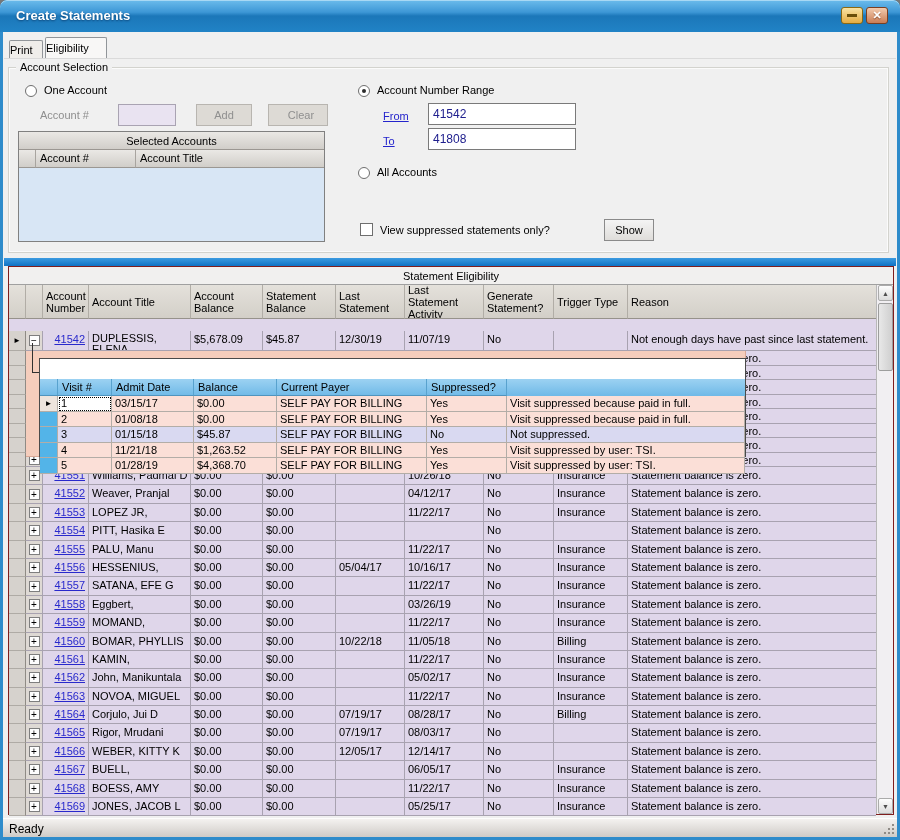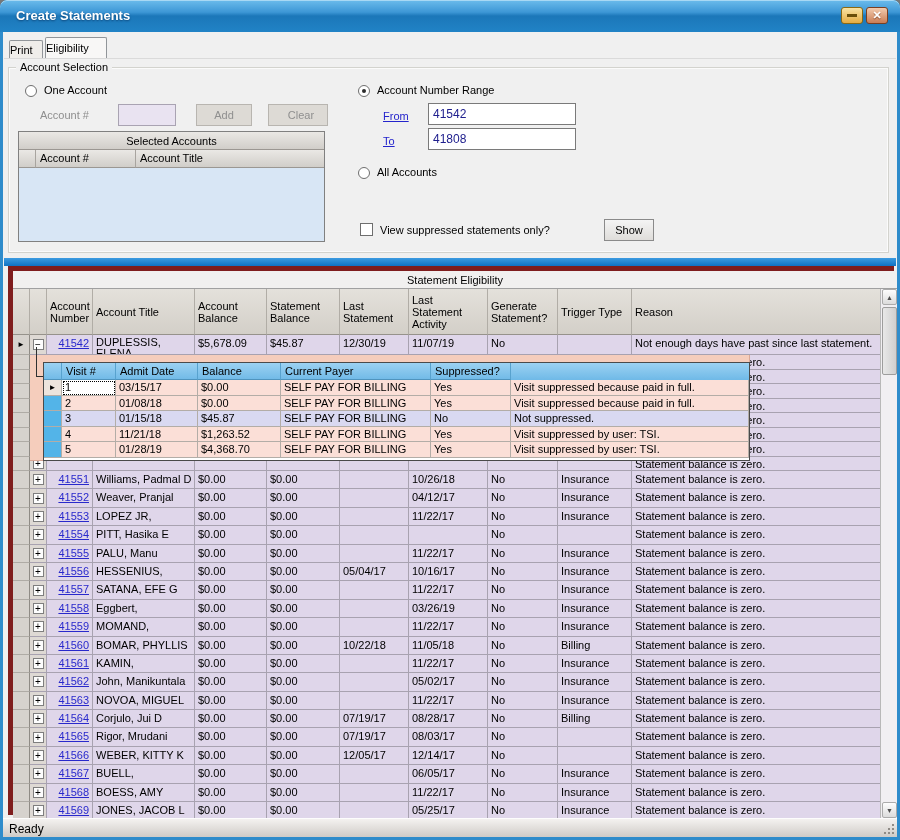--- a/index.html
+++ b/index.html
@@ -51,24 +51,24 @@
   .selhdr{height:18px;display:flex;}
   .selhdr div{background:linear-gradient(#EAE8E5,#D1CEC9);border-right:1px solid #A8A49F;
     border-bottom:1px solid #9B9792;padding:2px 4px;}
   .selhdr .shc0{width:17px;}
   .selhdr .shc1{width:100px;}
   .selhdr .shc2{flex:1;border-right:none;}
   .selbody{flex:1;background:#D8E6F5;}
   
   .bluebar{position:absolute;left:4px;top:258px;width:892px;height:8px;background:linear-gradient(#3D9BE0,#0F72C4);}
   
-  .gridwrap{position:absolute;left:8px;top:266px;width:886px;height:549px;border:5px solid #7f1d1d;background:#DFD6EA;}
+  .gridwrap{position:absolute;left:8px;top:266px;width:886px;height:549px;border:1px solid #7f1d1d;background:#DFD6EA;}
   .gridcap{position:absolute;left:0;top:0;width:884px;height:18px;background:#F1F0EF;
     border-bottom:1px solid #A0A0A0;display:flex;align-items:center;justify-content:center;}
-  .ghead{position:absolute;left:0;top:18px;width:867px;height:46px;display:flex;}
+  .ghead{position:absolute;left:0;top:18px;width:867px;height:34px;display:flex;}
   .hcell{background:linear-gradient(#E4E1DB,#D3CFC8);border-right:1px solid #B1ADA6;
     border-bottom:1px solid #96928B;display:flex;align-items:center;padding:2px 3px;
     line-height:12px;overflow:hidden;}
   .cell{border-right:1px solid #A8A2B0;border-bottom:1px solid #A8A2B0;padding:1px 3px;
     overflow:hidden;white-space:nowrap;line-height:15px;}
   .c0{width:17px;flex:0 0 17px;}
   .c1{width:17px;flex:0 0 17px;}
   .c2{width:46px;flex:0 0 46px;}
   .c3{width:102px;flex:0 0 102px;}
   .c4{width:72px;flex:0 0 72px;}
@@ -96,21 +96,21 @@
   .hidrow .cell{line-height:12px;}
   .mrows{position:absolute;left:0;top:200px;width:867px;}
   .mrows .mrow{height:18.4px;}
   
   .childpanel{position:absolute;left:17px;top:0;width:720px;height:106px;background:#F5CDBC;
     z-index:3;border-right:1px solid #D9A896;border-bottom:1px solid #D9A896;}
   .treev{position:absolute;left:23px;top:-8px;width:1px;height:30px;background:#303030;z-index:4;}
   .treeh{position:absolute;left:23px;top:21px;width:8px;height:1px;background:#303030;z-index:4;}
   .cgrid{position:absolute;left:30px;top:7px;width:707px;height:99px;background:#fff;
     border:1px solid #4A4A4A;z-index:4;display:flex;flex-direction:column;}
-  .chead{display:flex;height:17px;background:linear-gradient(#9CD2F2,#6FB9E7);}
+  .chead{display:flex;height:17px;background:linear-gradient(#9CD2F2,#6FB9E7);margin-top:20px;}
   .chead .hc{border-right:1px solid #58A2CE;border-bottom:1px solid #4F94BE;padding:1px 4px;
     overflow:hidden;white-space:nowrap;line-height:14px;}
   .crow{display:flex;height:15.6px;}
   .crow .cell{line-height:13px;border-right:1px solid #B3ADA7;border-bottom:1px solid #B3ADA7;}
   .crow.pink .cell{background:#FBDFD7;}
   .crow.blue .cell{background:#D9D9F1;}
   .k0{width:18px;flex:0 0 18px;}
   .k1{width:54px;flex:0 0 54px;}
   .k2{width:82px;flex:0 0 82px;}
   .k3{width:83px;flex:0 0 83px;}

